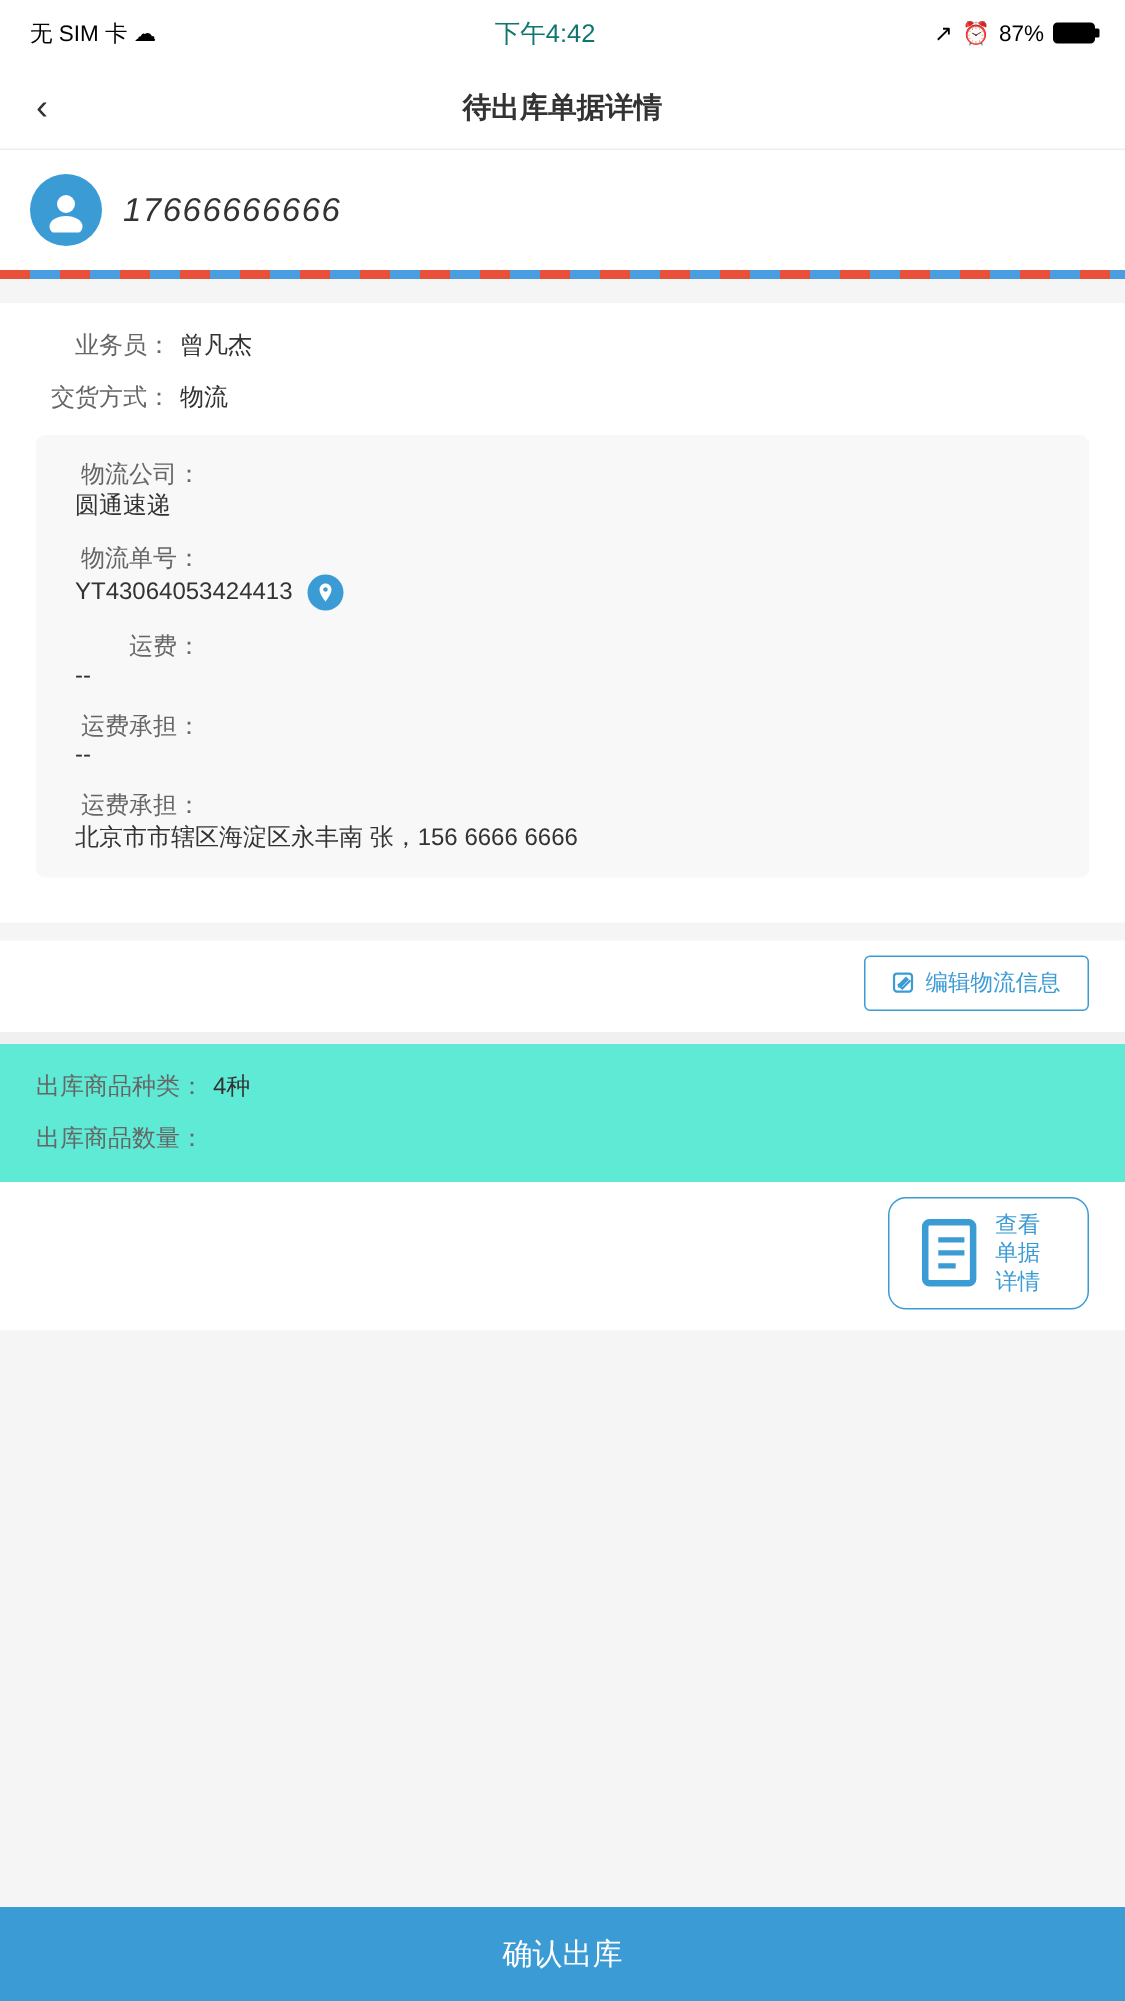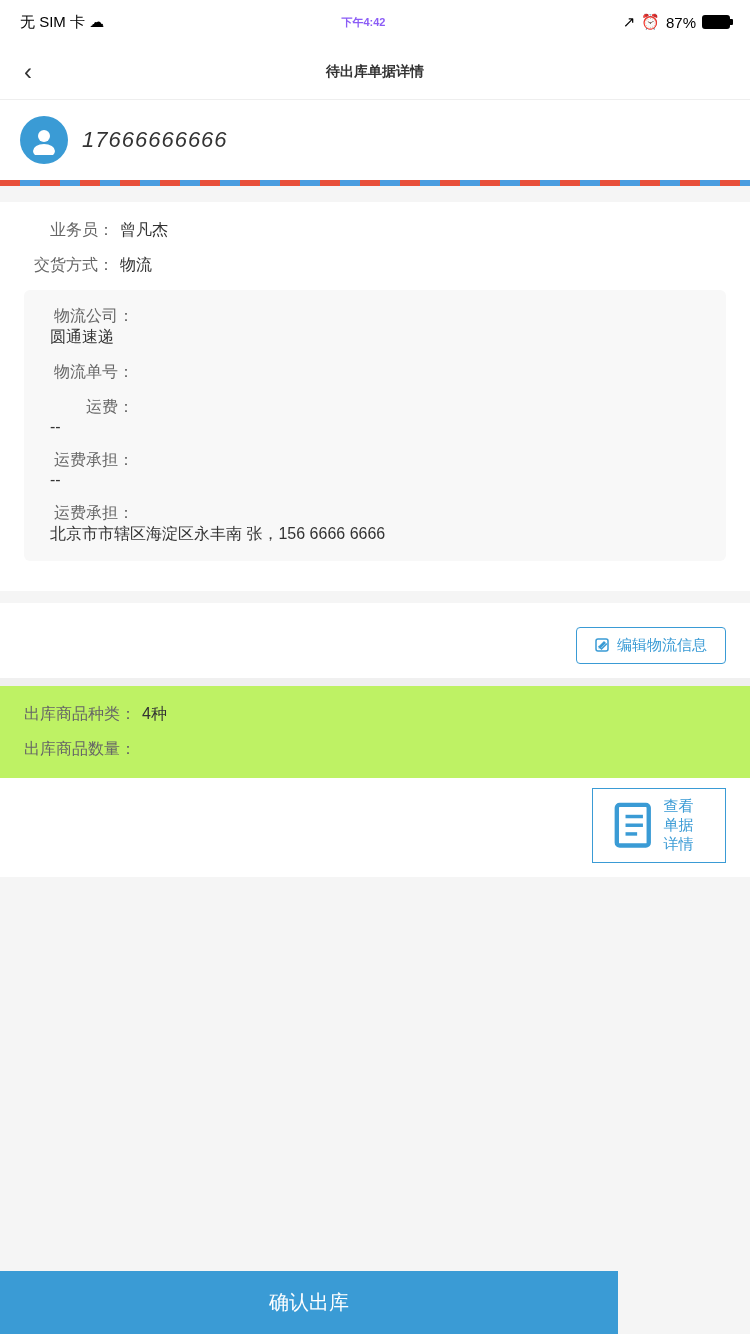--- a/index.html
+++ b/index.html
@@ -25,23 +25,23 @@
       font-weight: 500;
     }
     .status-left {
       display: flex;
       align-items: flex-start;
       gap: 8px;
       font-size: 15px;
       color: #000;
     }
     .status-center {
-      font-size: 11px;
-      font-weight: 700;
-      color: #8b5cf6;
+      font-size: 17px;
+      font-weight: 400;
+      color: #0f766e;
     }
     .status-right {
       display: flex;
       align-items: center;
       gap: 6px;
       font-size: 15px;
       color: #000;
     }
     .battery-icon {
       display: inline-block;
@@ -78,21 +78,21 @@
       font-size: 24px;
       color: #333;
       cursor: pointer;
       padding: 8px;
       line-height: 1;
     }
     .nav-title {
       position: absolute;
       left: 50%;
       transform: translateX(-50%);
-      font-size: 14px;
+      font-size: 19px;
       font-weight: 600;
       color: #333;
     }
 
     
     .customer-header {
       background: #fff;
       padding: 16px 20px;
       display: flex;
       align-items: center;
@@ -214,46 +214,45 @@
       border: 1px solid #3a9bd5;
       border-radius: 4px;
       padding: 8px 18px;
       color: #3a9bd5;
       font-size: 15px;
       display: flex;
       align-items: center;
       gap: 6px;
       cursor: pointer;
       background: #fff;
-      margin-top: 14px;
     }
     .edit-btn svg { width: 16px; height: 16px; }
 
     
     .section-divider {
       height: 8px;
       background: #f0f0f0;
     }
 
     
     .goods-section {
-      background: #bef264;
+      background: #5eead4;
       padding: 18px 24px;
     }
 
     
     .view-btn-row {
       display: flex;
       justify-content: flex-end;
       padding: 10px 24px 14px;
       background: #fff;
     }
     .view-btn {
       border: 1px solid #3a9bd5;
-      border-radius: 0;
+      border-radius: 12px;
       padding: 8px 18px;
       color: #3a9bd5;
       font-size: 15px;
       display: flex;
       align-items: center;
       gap: 6px;
       cursor: pointer;
       background: #fff;
     }
 
@@ -262,21 +261,21 @@
       flex: 1;
       background: #f5f5f5;
       min-height: 180px;
     }
 
     
     .confirm-btn-area {
       position: fixed;
       bottom: 0;
       left: 0;
-      width: 618px;
+      width: 750px;
       background: #3a9bd5;
       padding: 18px 0;
       text-align: center;
       cursor: pointer;
     }
     .confirm-btn-text {
       color: #fff;
       font-size: 20px;
       font-weight: 500;
     }
@@ -330,20 +329,28 @@
       <span class="info-value">物流</span>
     </div>
 
     <div class="logistics-card">
       <div class="logistics-row">
         <span class="logistics-label">物流公司：</span>
         <span class="logistics-value">圆通速递</span>
       </div>
       <div class="logistics-row">
         <span class="logistics-label">物流单号：</span>
+        <div class="logistics-value-row">
+          <span class="logistics-value">YT43064053424413</span>
+          <div class="location-icon">
+            <svg viewBox="0 0 14 14" fill="white" xmlns="http://www.w3.org/2000/svg">
+              <path d="M7 1C4.8 1 3 2.8 3 5c0 3.25 4 8 4 8s4-4.75 4-8c0-2.2-1.8-4-4-4zm0 5.5c-.83 0-1.5-.67-1.5-1.5S6.17 3.5 7 3.5 8.5 4.17 8.5 5 7.83 6.5 7 6.5z"></path>
+            </svg>
+          </div>
+        </div>
       </div>
       <div class="logistics-row">
         <span class="logistics-label">运费：</span>
         <span class="logistics-value">--</span>
       </div>
       <div class="logistics-row">
         <span class="logistics-label">运费承担：</span>
         <span class="logistics-value">--</span>
       </div>
       <div class="logistics-row">

